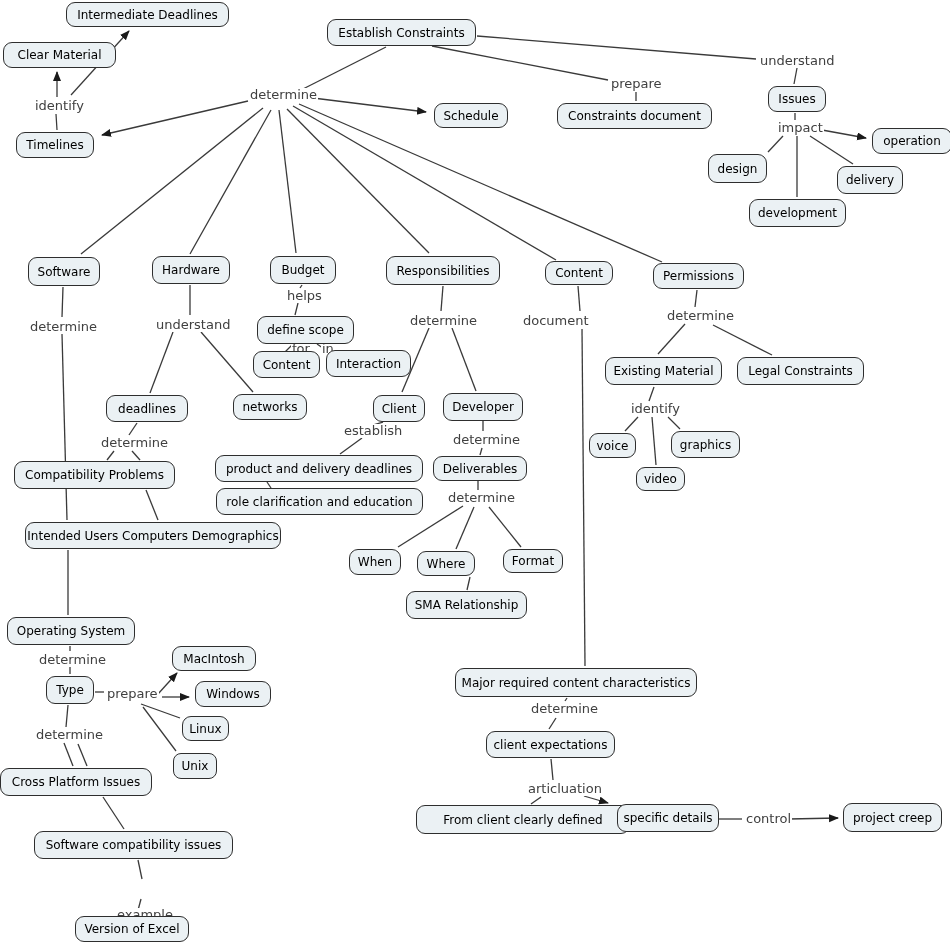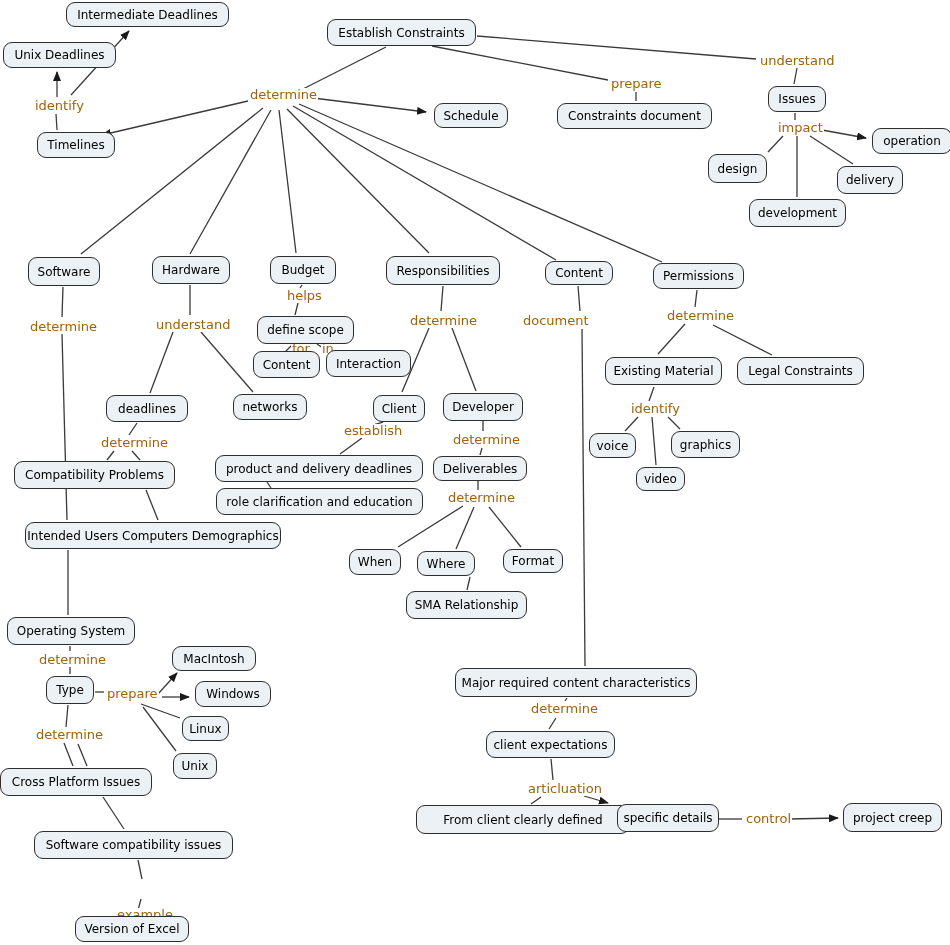--- a/index.html
+++ b/index.html
@@ -18,21 +18,21 @@
     border:1.4px solid #2e2e2e;
     border-radius:9px;
     display:flex;align-items:center;justify-content:center;
     font-size:12px;color:#000;
     white-space:nowrap;
     z-index:3;
     padding:0 4px;
   }
   .link-label{
     position:absolute;
-    font-size:13px;color:#a16207;
+    font-size:13px;color:#404040;
     background:#ffffff;
     white-space:nowrap;
     z-index:2;
     line-height:1.05;
     padding:0 1px;
   }
 </style>
 </head>
 <body>
 
@@ -118,22 +118,22 @@
         <line x1="685" y1="324" x2="658" y2="354" stroke="#3a3a3a" stroke-width="1.3"></line>
         <line x1="713" y1="325" x2="772" y2="355" stroke="#3a3a3a" stroke-width="1.3"></line>
         <line x1="654" y1="387" x2="649" y2="401" stroke="#3a3a3a" stroke-width="1.3"></line>
         <line x1="638" y1="417" x2="625" y2="431" stroke="#3a3a3a" stroke-width="1.3"></line>
         <line x1="652" y1="417" x2="656" y2="465" stroke="#3a3a3a" stroke-width="1.3"></line>
         <line x1="668" y1="417" x2="680" y2="429" stroke="#3a3a3a" stroke-width="1.3"></line>
       </g>
   </svg>
   <div id="nodes-layer">
       <div class="node" style="left: 66px; top: 2px; width: 163px; height: 25px;">Intermediate Deadlines</div>
-      <div class="node" style="left: 3px; top: 42px; width: 113px; height: 26px;">Unix Deadlines</div>
-      <div class="node" style="left: 16px; top: 132px; width: 78px; height: 26px; margin-left: 21px;">Timelines</div>
+      <div class="node" style="left: 3px; top: 42px; width: 113px; height: 26px;">Clear Material</div>
+      <div class="node" style="left: 16px; top: 132px; width: 78px; height: 26px;">Timelines</div>
       <div class="node" style="left: 327px; top: 19px; width: 149px; height: 27px;">Establish Constraints</div>
       <div class="node" style="left: 434px; top: 103px; width: 74px; height: 25px;">Schedule</div>
       <div class="node" style="left: 557px; top: 103px; width: 155px; height: 26px;">Constraints document</div>
       <div class="node" style="left: 768px; top: 86px; width: 58px; height: 26px;">Issues</div>
       <div class="node" style="left: 872px; top: 128px; width: 80px; height: 26px;">operation</div>
       <div class="node" style="left: 708px; top: 154px; width: 59px; height: 29px;">design</div>
       <div class="node" style="left: 837px; top: 166px; width: 66px; height: 28px;">delivery</div>
       <div class="node" style="left: 749px; top: 199px; width: 97px; height: 28px;">development</div>
       <div class="node" style="left: 28px; top: 257px; width: 72px; height: 29px;">Software</div>
       <div class="node" style="left: 152px; top: 256px; width: 78px; height: 28px;">Hardware</div>
@@ -160,21 +160,21 @@
       <div class="node" style="left: 25px; top: 522px; width: 256px; height: 27px;">Intended Users Computers Demographics</div>
       <div class="node" style="left: 349px; top: 549px; width: 52px; height: 26px;">When</div>
       <div class="node" style="left: 417px; top: 551px; width: 58px; height: 25px;">Where</div>
       <div class="node" style="left: 503px; top: 549px; width: 60px; height: 24px;">Format</div>
       <div class="node" style="left: 406px; top: 591px; width: 121px; height: 28px;">SMA Relationship</div>
       <div class="node" style="left: 7px; top: 617px; width: 128px; height: 28px;">Operating System</div>
       <div class="node" style="left: 172px; top: 646px; width: 84px; height: 25px;">MacIntosh</div>
       <div class="node" style="left: 46px; top: 676px; width: 48px; height: 28px;">Type</div>
       <div class="node" style="left: 195px; top: 681px; width: 76px; height: 26px;">Windows</div>
       <div class="node" style="left: 182px; top: 716px; width: 47px; height: 25px;">Linux</div>
-      <div class="node" style="left: 173px; top: 753px; width: 44px; height: 26px;">Unix</div>
+      <div class="node" style="left: 173px; top: 753px; width: 44px; height: 26px; border-radius: 8px;">Unix</div>
       <div class="node" style="left: 0px; top: 768px; width: 152px; height: 28px;">Cross Platform Issues</div>
       <div class="node" style="left: 34px; top: 831px; width: 199px; height: 28px;">Software compatibility issues</div>
       <div class="node" style="left: 75px; top: 916px; width: 114px; height: 26px;">Version of Excel</div>
       <div class="node" style="left: 455px; top: 668px; width: 242px; height: 29px;">Major required content characteristics</div>
       <div class="node" style="left: 486px; top: 731px; width: 129px; height: 27px;">client expectations</div>
       <div class="node" style="left: 416px; top: 805px; width: 214px; height: 29px;">From client clearly defined</div>
       <div class="node" style="left: 617px; top: 804px; width: 102px; height: 28px;">specific details</div>
       <div class="node" style="left: 843px; top: 803px; width: 99px; height: 29px;">project creep</div>
     </div>
   <div id="labels-layer">

